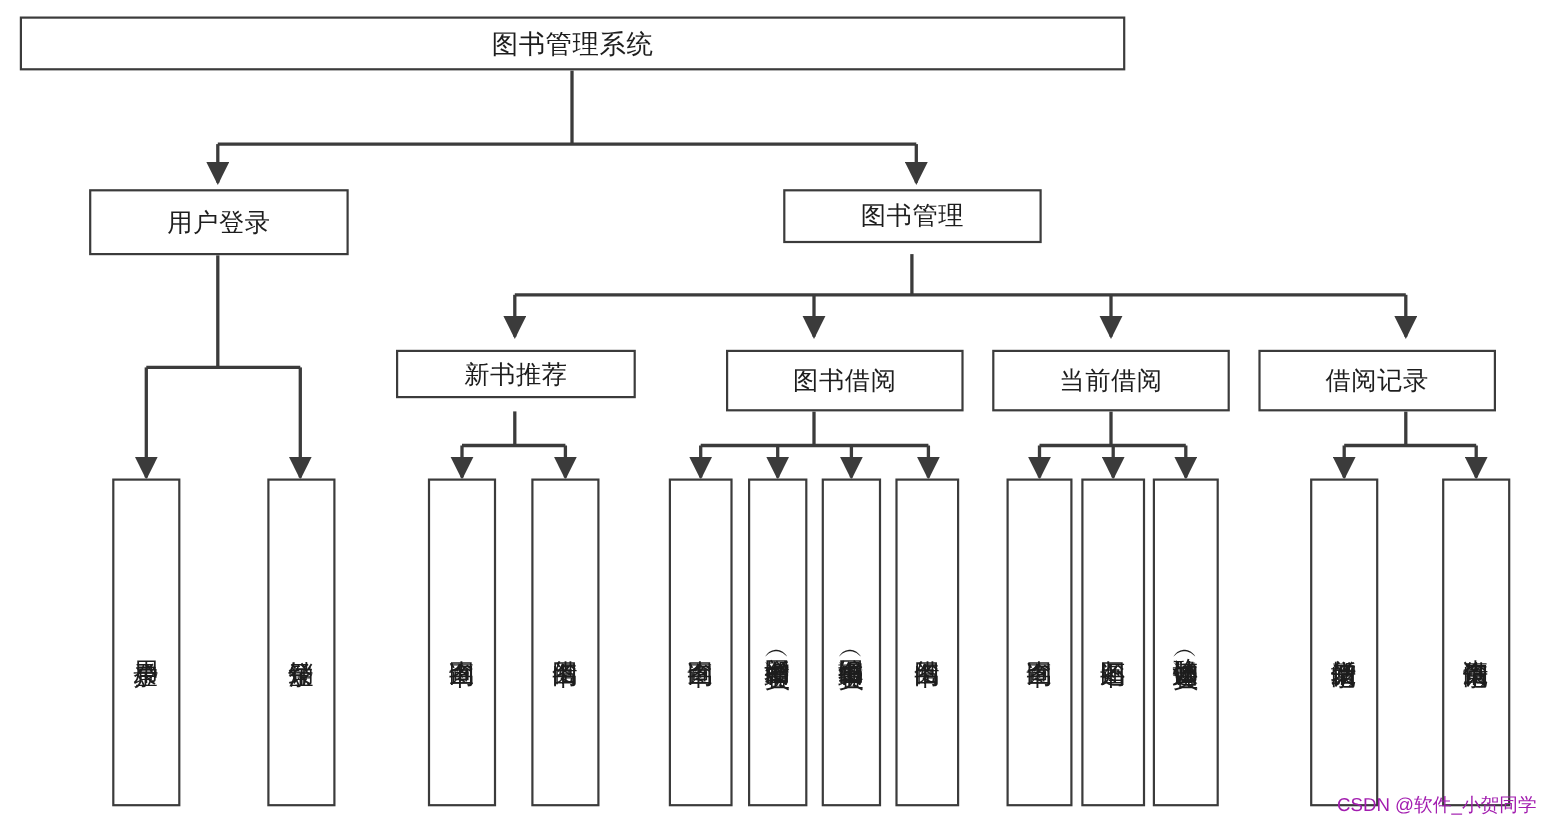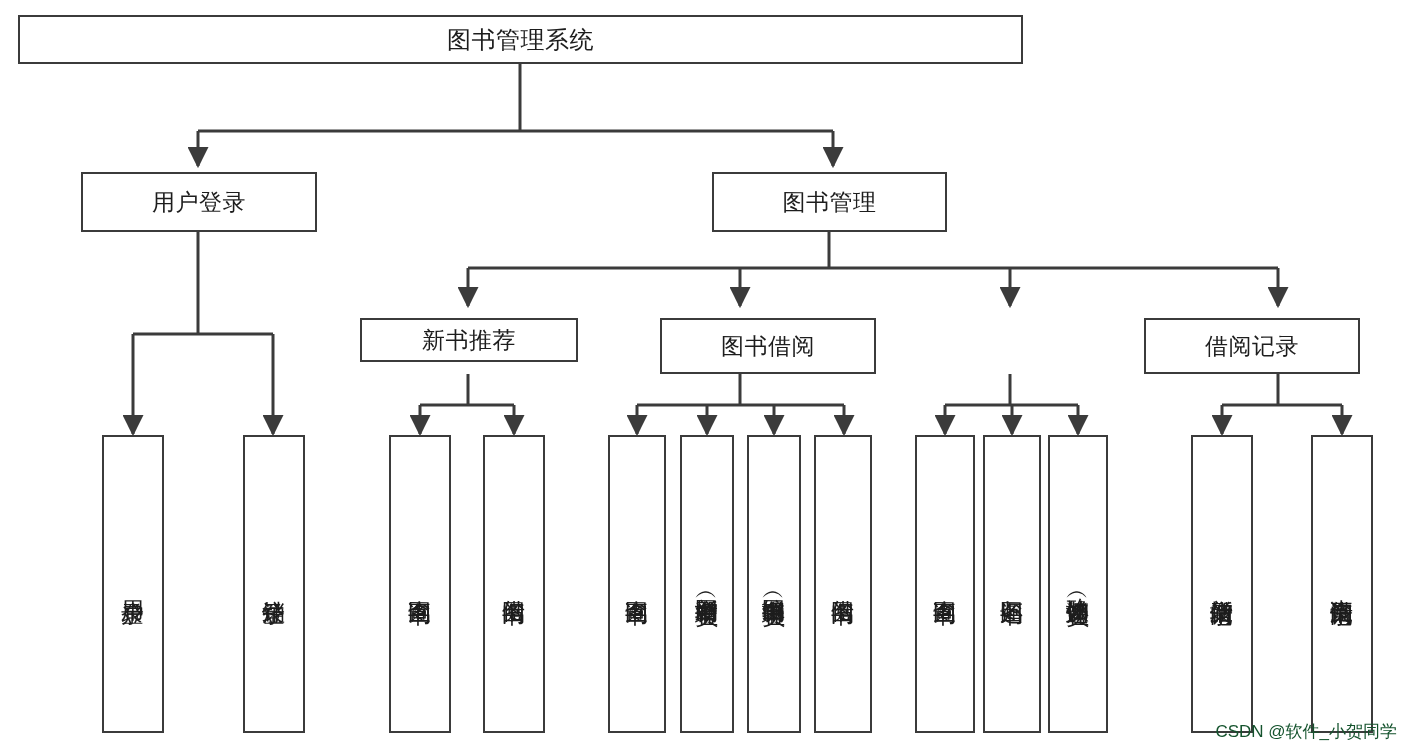--- a/index.html
+++ b/index.html
@@ -55,21 +55,21 @@
     display: block;
   }
   .node.root {
     font-size: 24px;
   }
   #watermark {
     position: absolute;
     right: 8px;
     bottom: 4px;
     font-size: 17px;
-    color: #14532d;
+    color: #a21caf;
     white-space: nowrap;
     font-family: "Liberation Sans", "DejaVu Sans", sans-serif;
   }
 </style>
 </head>
 <body>
 
 <div id="diagram">
 
   <svg id="connectors" viewBox="0 0 1405 747" xmlns="http://www.w3.org/2000/svg">
@@ -118,24 +118,25 @@
       <path d="M 1278 374 L 1278 405"></path>
       <path d="M 1222 405 L 1342 405"></path>
       <path d="M 1222 405 L 1222 434" marker-end="url(#arrow)"></path>
       <path d="M 1342 405 L 1342 434" marker-end="url(#arrow)"></path>
     </g>
   </svg>
 
   <div class="node h root" style="left:18px; top:15px; width:1005px; height:49px;">图书管理系统</div>
 
   <div class="node h" style="left:81px; top:172px; width:236px; height:60px;">用户登录</div>
-  <div class="node h" style="left:712px; top:172px; width:235px; height:60px;">图书管理</div>
+  <div class="node h" style="left:712px; top:172px; width:235px; height:49px;">图书管理</div>
 
   <div class="node h" style="left:360px; top:318px; width:218px; height:44px;">新书推荐</div>
   <div class="node h" style="left:660px; top:318px; width:216px; height:56px;">图书借阅</div>
+  <div class="node h" style="left:902px; top:318px; width:216px; height:56px;">当前借阅</div>
   <div class="node h" style="left:1144px; top:318px; width:216px; height:56px;">借阅记录</div>
 
   <div class="node v" style="left:102px; top:435px; width:62px; height:298px;">
     <span class="vtext">用户登录</span>
   </div>
   <div class="node v" style="left:243px; top:435px; width:62px; height:298px;">
     <span class="vtext">注销登录</span>
   </div>
 
   <div class="node v" style="left:389px; top:435px; width:62px; height:298px;">

